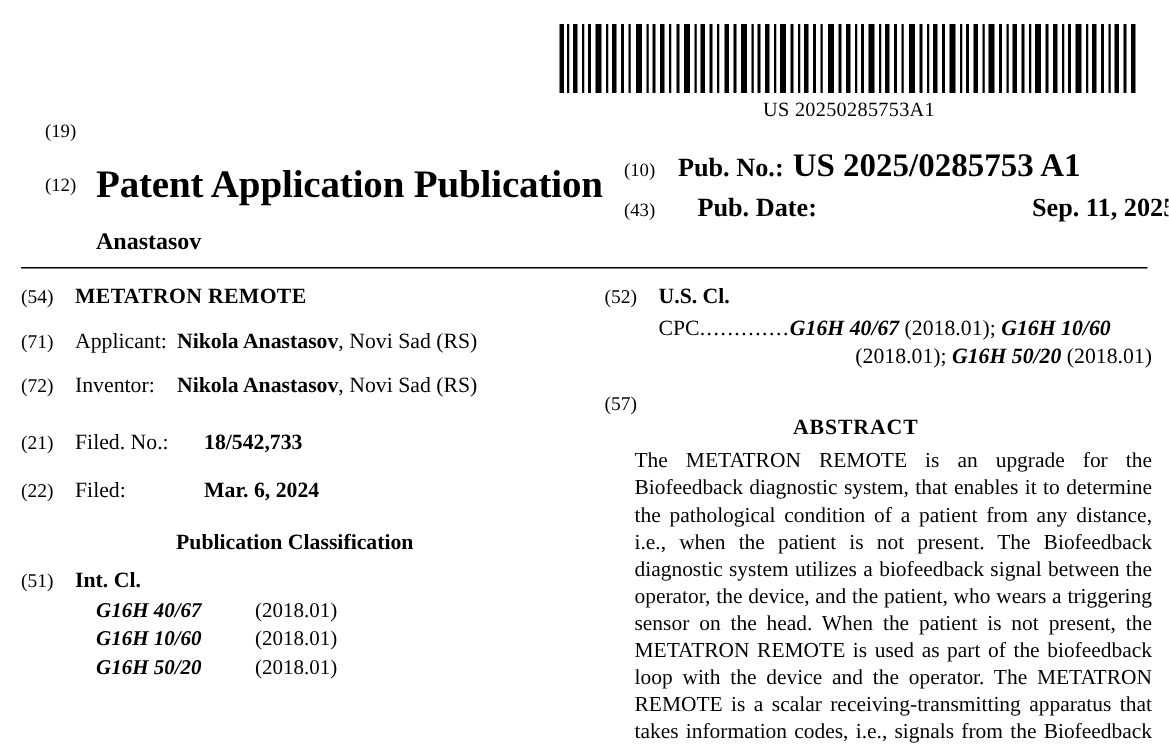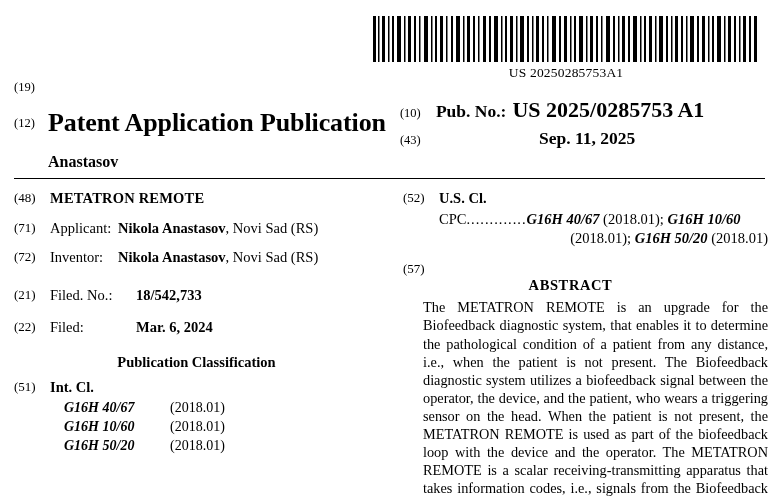--- a/index.html
+++ b/index.html
@@ -39,21 +39,21 @@
     font-family: "Liberation Serif", serif;
     font-size: 13.5px;
     letter-spacing: 0.2px;
     margin-top: 3px;
   }
 
   
   .masthead {
     position: absolute;
     top: 80px;
-    left: 14px;
+    left: 30px;
     right: 14px;
   }
   .line-19 {
     display: flex;
     align-items: baseline;
   }
   .code {
     font-size: 12.5px;
     font-family: "Liberation Serif", serif;
     width: 34px;
@@ -341,37 +341,38 @@
       <span class="code">(12)</span>
       <span class="pap-title">Patent Application Publication</span>
       <span class="pubinfo">
         <span class="pubrow">
           <span class="code">(10)</span>
           <span class="pub-label">Pub. No.:</span>
           <span class="pub-value">US 2025/0285753 A1</span>
         </span>
         <span class="pubrow pub-date-row">
           <span class="code">(43)</span>
+          <span class="pub-label">Pub. Date:</span>
           <span class="pub-date-value">Sep. 11, 2025</span>
         </span>
       </span>
     </div>
     <div class="author-row">
       <span class="author-name">Anastasov</span>
     </div>
   </div>
 
   <div class="rule"></div>
 
   <div class="columns">
 
     <div class="col">
 
       <div class="field">
-        <span class="num">(48)</span>
+        <span class="num">(54)</span>
         <span class="body title-54">METATRON REMOTE</span>
       </div>
 
       <div class="field">
         <span class="num">(71)</span>
         <span class="body">
           <span class="inline-label">Applicant:</span><span class="bold">Nikola Anastasov</span><span>, Novi Sad (RS)</span>
         </span>
       </div>
 

